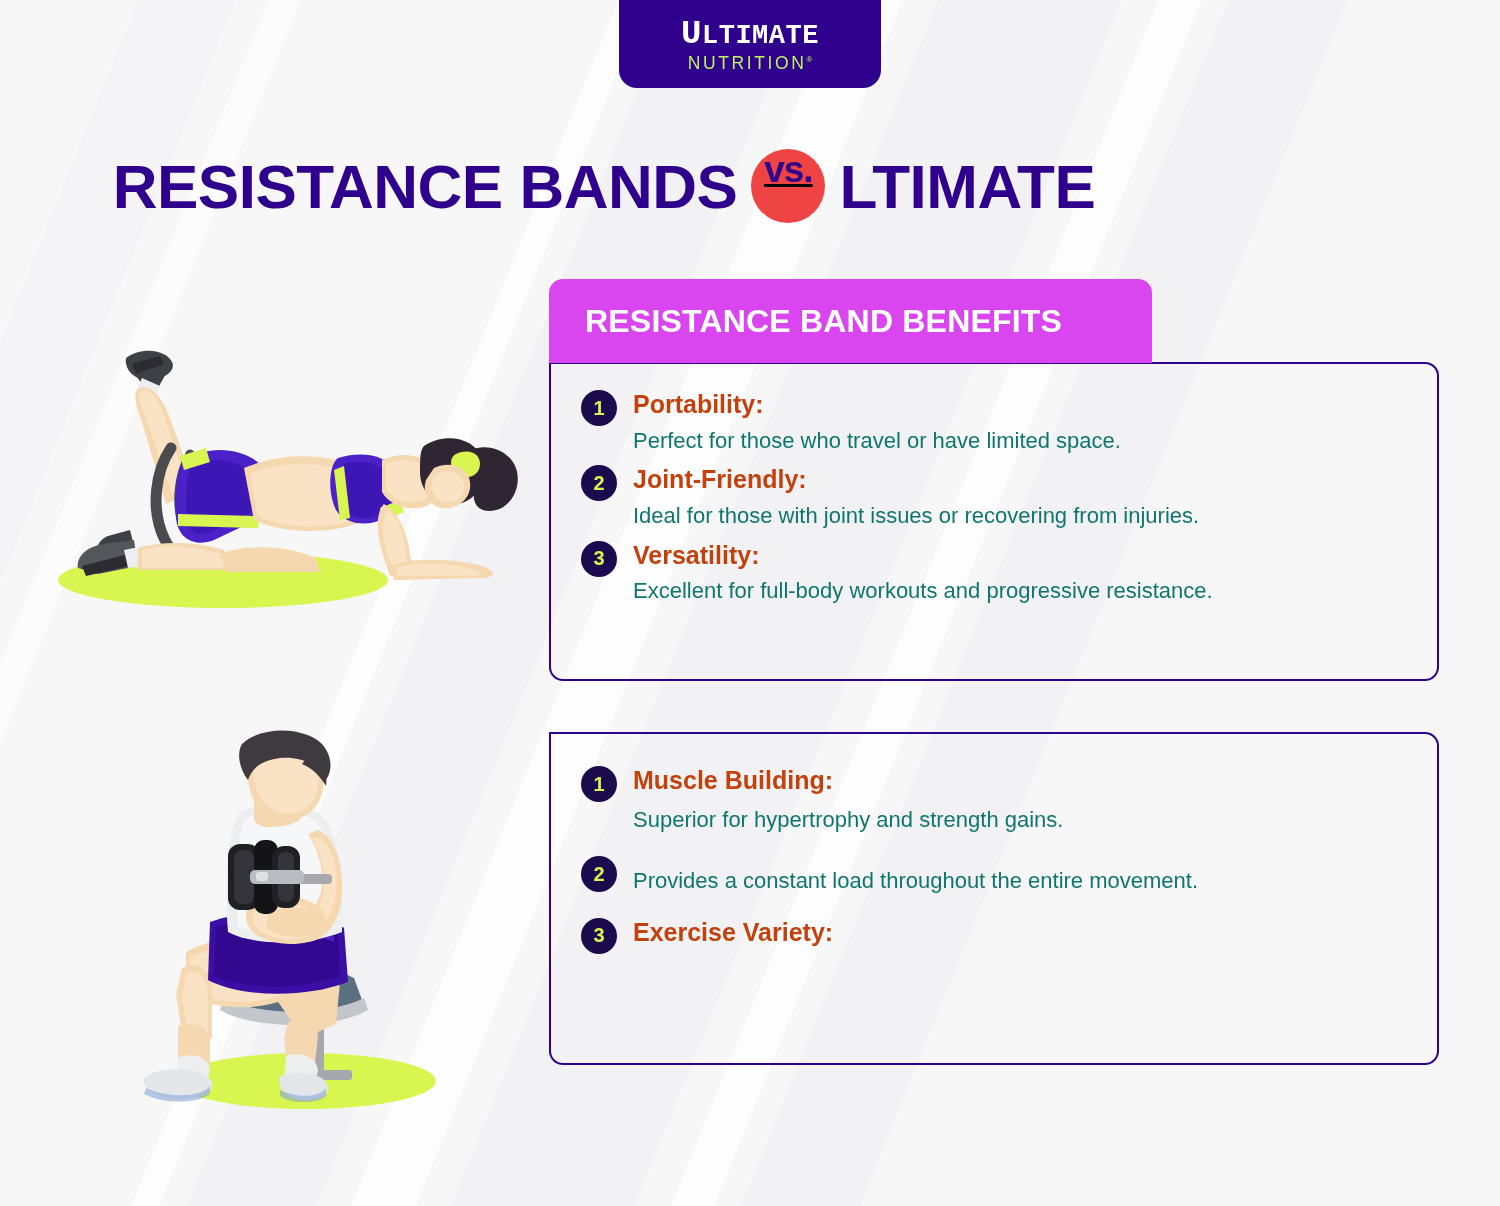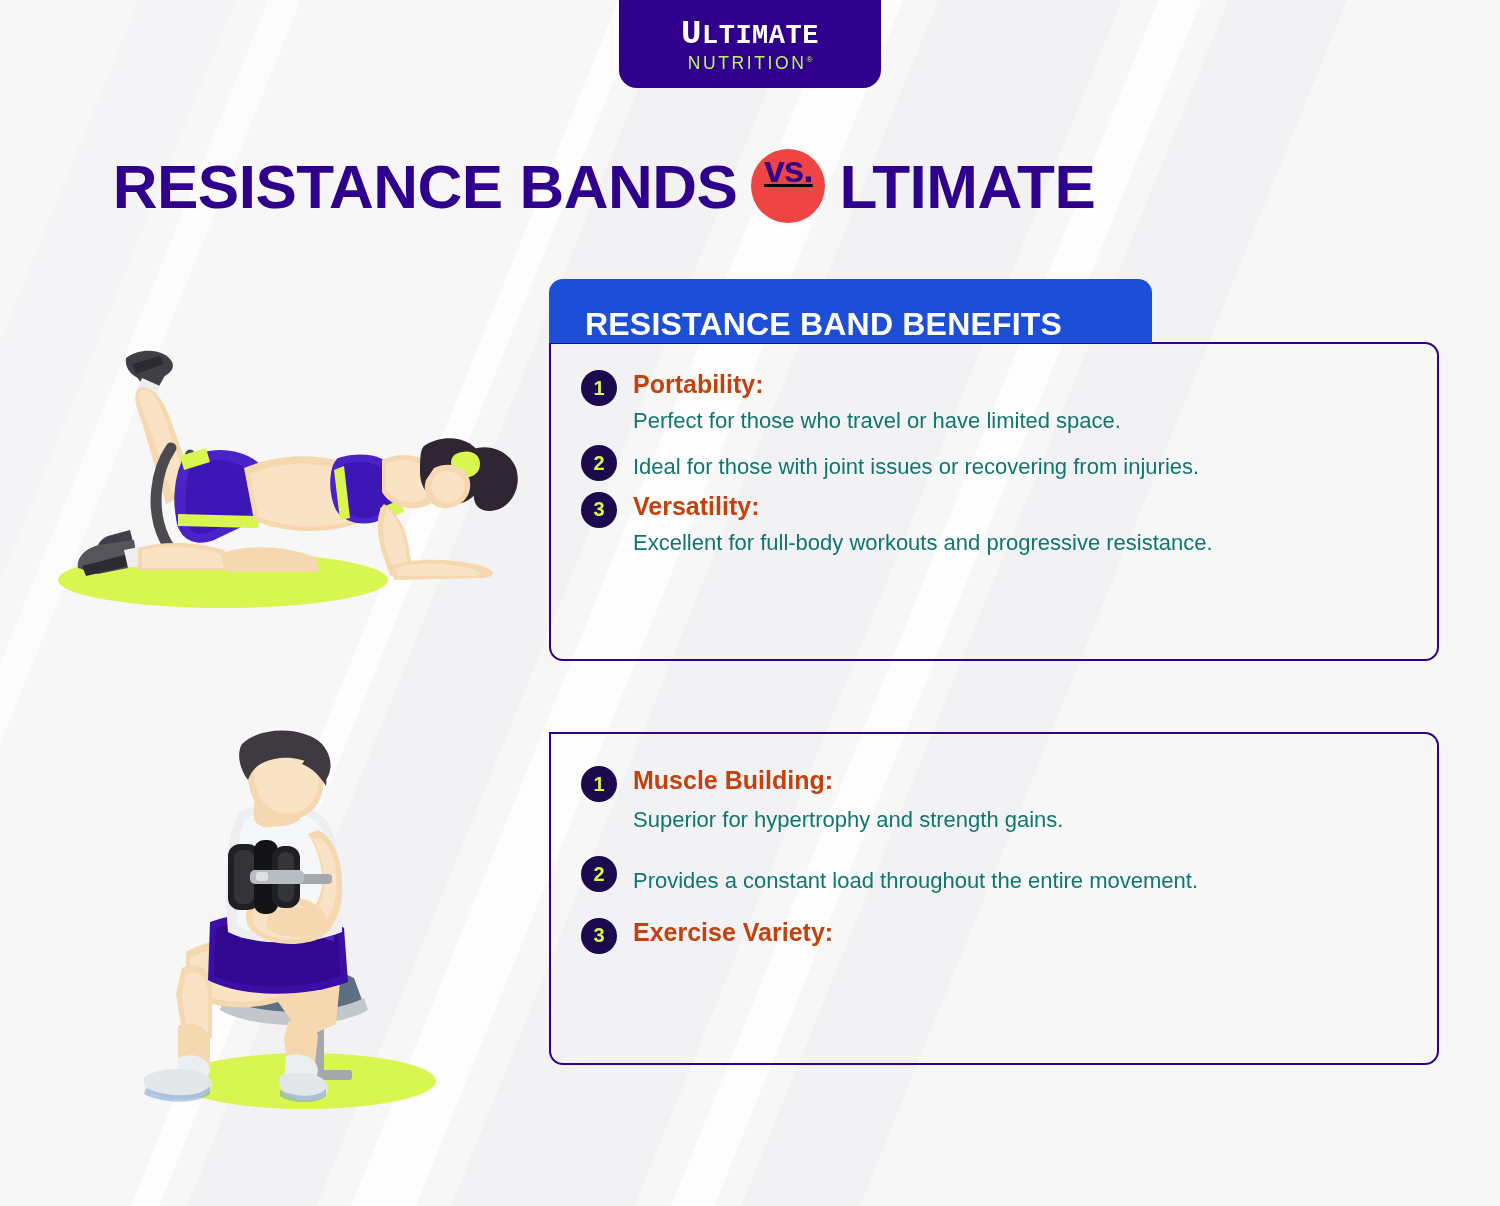--- a/index.html
+++ b/index.html
@@ -43,22 +43,22 @@
   #vs-badge{
     width:74px;height:74px;border-radius:50%;background:#ef4444;
     display:flex;align-items:flex-start;justify-content:center;
     margin:0 14px;flex:0 0 auto;text-decoration:underline;
   }
   #vs-badge span{font-size:37px;font-weight:bold;color:#2e008b;letter-spacing:-1px;}
 
   
   .panel{position:absolute;}
   .panel-tab{
-    background:#1d4ed8;border-radius:14px 14px 0 0;
-    height:64px;display:flex;align-items:flex-end;
+    background:#d946ef;border-radius:14px 14px 0 0;
+    height:84px;display:flex;align-items:center;
     padding:0 36px;box-sizing:border-box;position:relative;z-index:3;
   }
   .panel-tab h2{
     margin:0;color:#ffffff;font-size:32px;font-weight:bold;letter-spacing:.2px;white-space:nowrap;
   }
   .panel-card{
     border:2px solid #2e008b;border-radius:0 14px 14px 14px;
     background:transparent;box-sizing:border-box;margin-top:-1px;position:relative;z-index:1;
   }
   .benefit{display:flex;align-items:flex-start;}
@@ -243,20 +243,21 @@
       <div class="bnum">1</div>
       <div class="btxt">
         <div class="bhead">Portability:</div>
         <div class="bdesc">Perfect for those who travel or have limited space.</div>
       </div>
     </div>
 
     <div class="benefit">
       <div class="bnum">2</div>
       <div class="btxt">
+        <div class="bhead">Joint-Friendly:</div>
         <div class="bdesc">Ideal for those with joint issues or recovering from injuries.</div>
       </div>
     </div>
 
     <div class="benefit">
       <div class="bnum">3</div>
       <div class="btxt">
         <div class="bhead">Versatility:</div>
         <div class="bdesc">Excellent for full-body workouts and progressive resistance.</div>
       </div>

